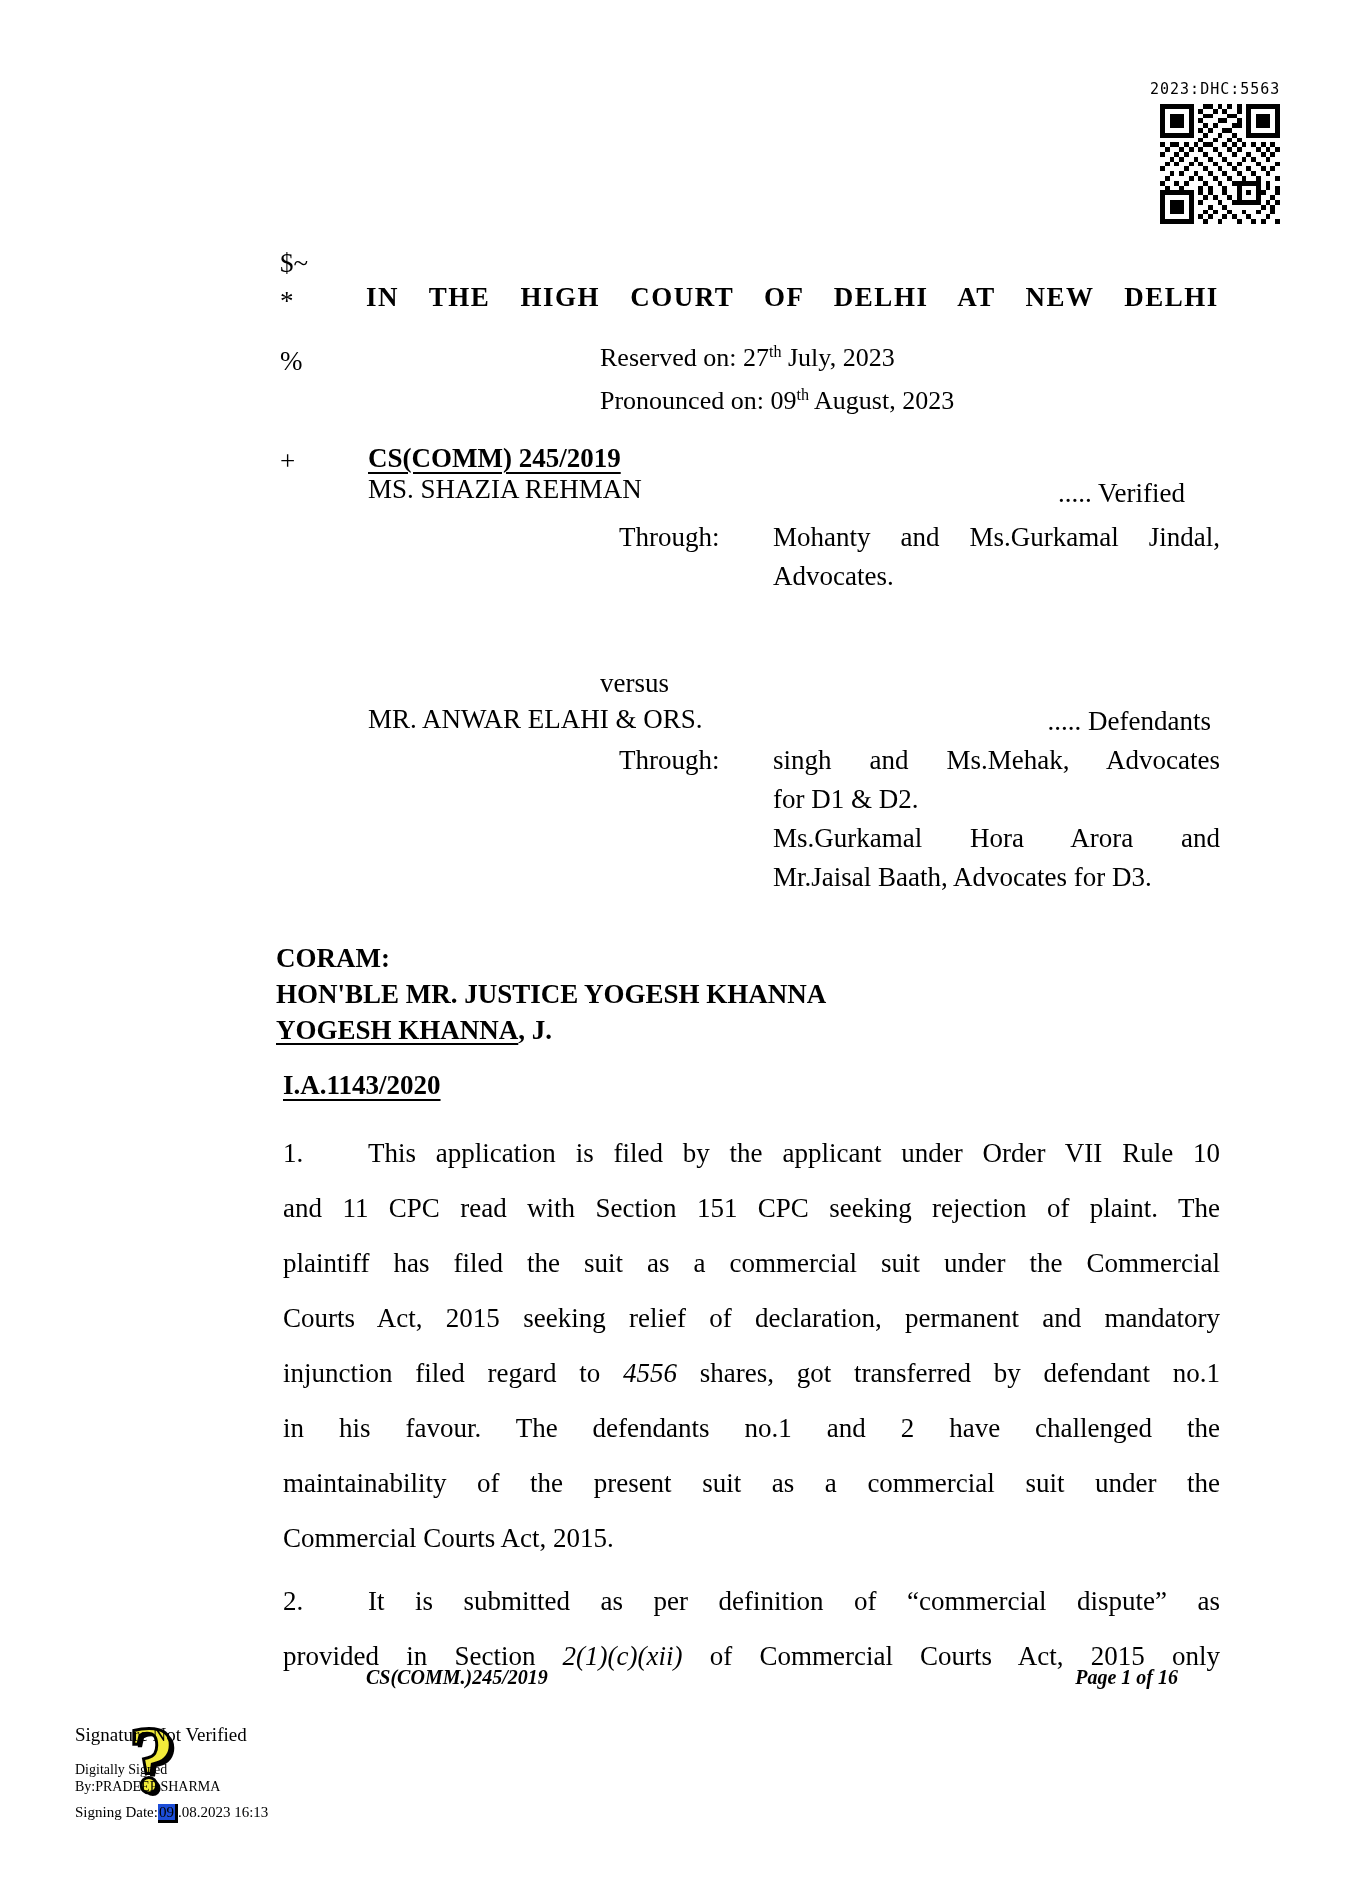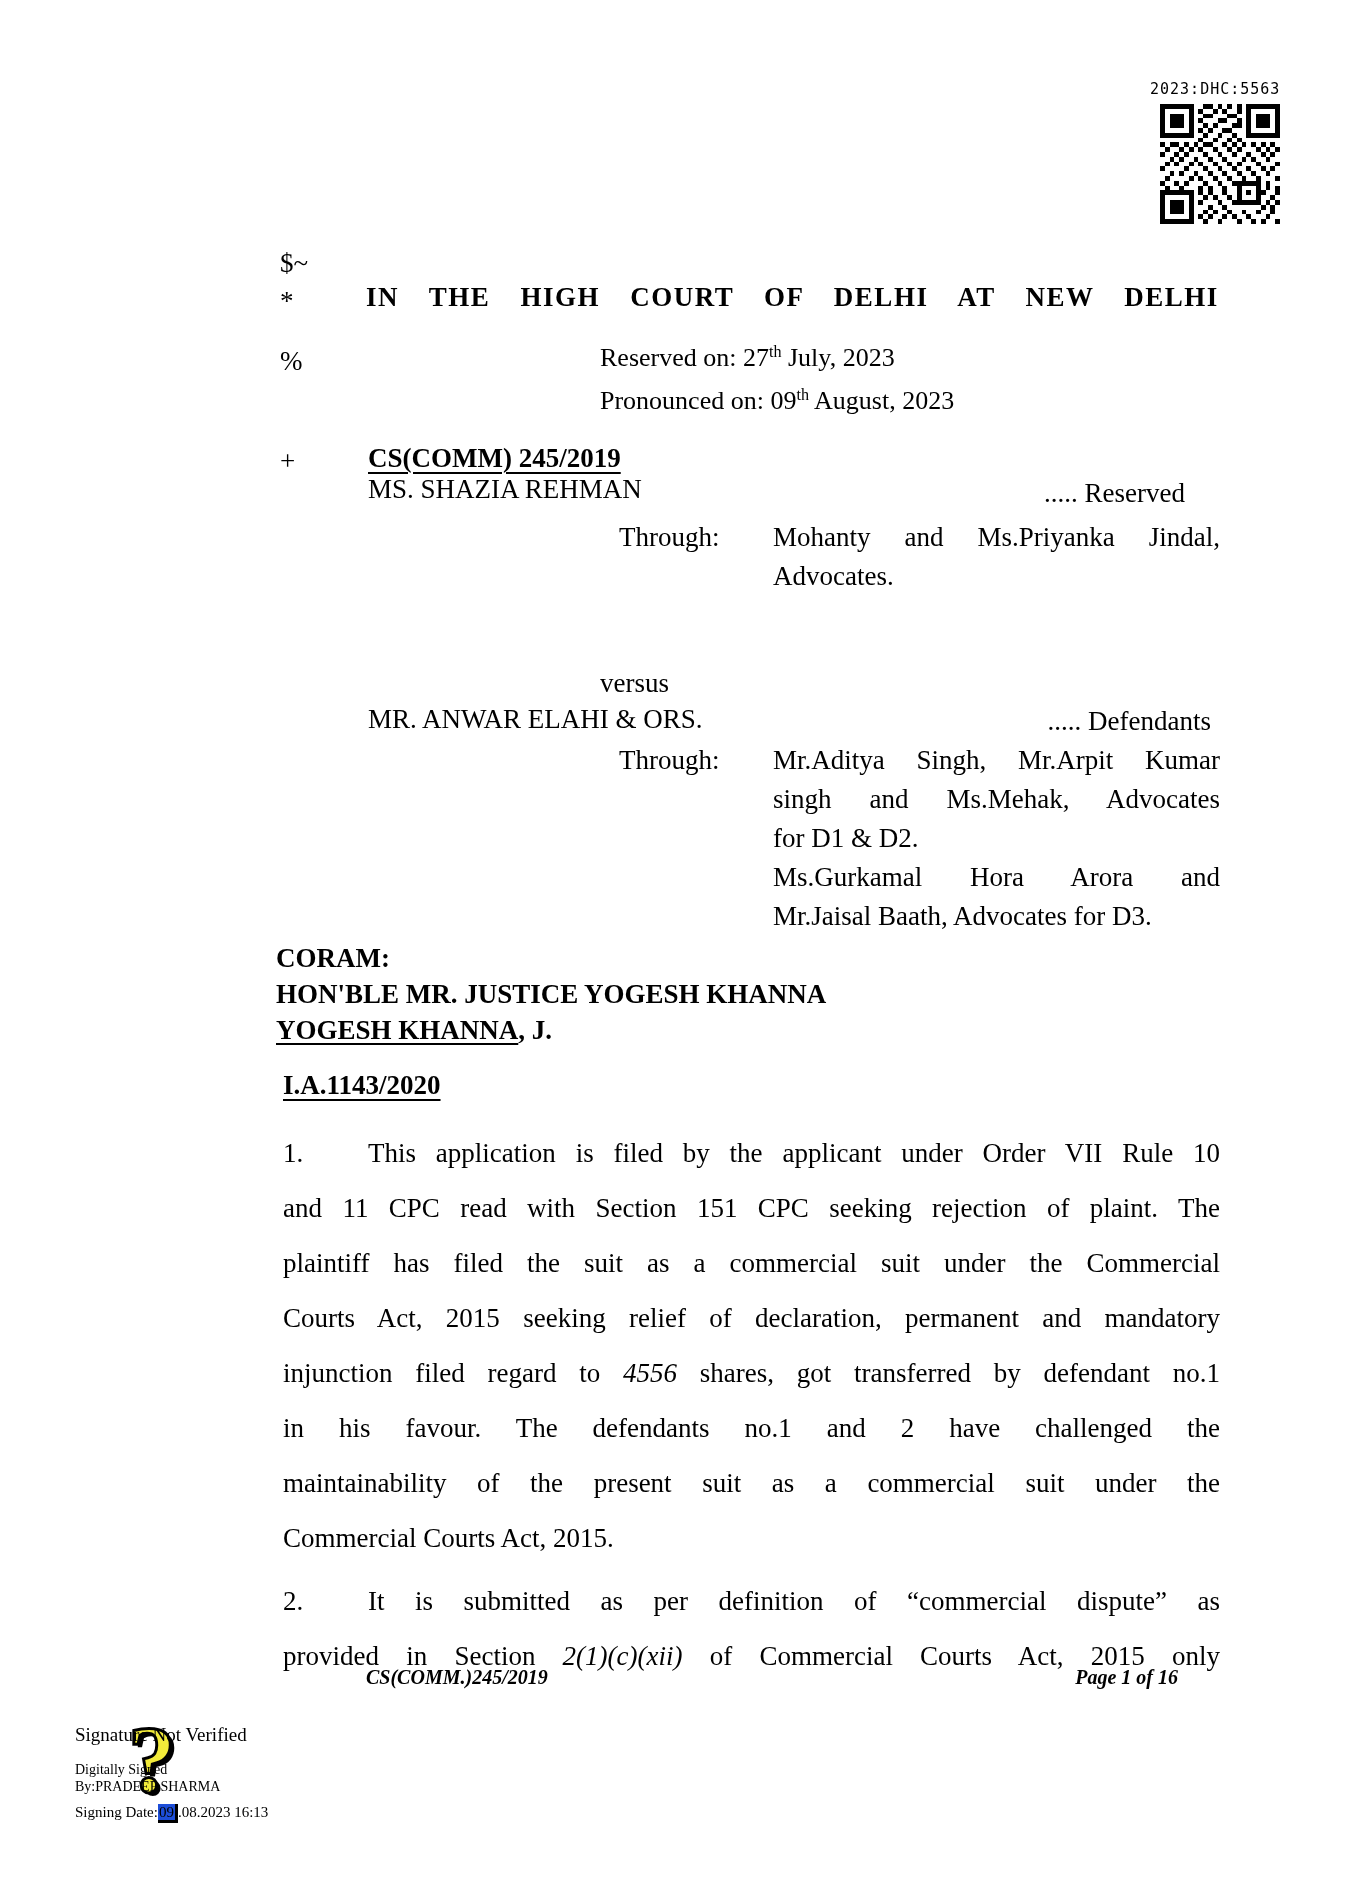--- a/index.html
+++ b/index.html
@@ -75,39 +75,38 @@
 <div class="abs court-title">IN THE HIGH COURT OF DELHI AT NEW DELHI</div>
 
 <div class="abs dates">
   <div><span>Reserved on: 27</span><span class="seg-sup">th</span><span> July, 2023</span></div>
   <div><span>Pronounced on: 09</span><span class="seg-sup">th</span><span> August, 2023</span></div>
 </div>
 
 <div class="abs case-number">CS(COMM) 245/2019</div>
 
 <div class="abs party" style="left:368px;top:474px">MS. SHAZIA REHMAN</div>
-<div class="abs party" style="right:160px;top:478px">..... Reserved</div>
+<div class="abs party" style="right:160px;top:478px">..... Verified</div>
 
 <div class="abs through" style="top:522px">Through:</div>
 <div class="abs counsel" style="top:518px">
   <div class="cgroup">
-      <div class="line">Mohanty and Ms.Priyanka Jindal,</div>
+      <div class="line">Mohanty and Ms.Gurkamal Jindal,</div>
       <div class="line">Advocates.</div>
     </div>
 </div>
 
 <div class="abs versus">versus</div>
 
 <div class="abs party" style="left:368px;top:704px">MR. ANWAR ELAHI &amp; ORS.</div>
 <div class="abs party" style="right:134px;top:706px">..... Defendants</div>
 
 <div class="abs through" style="top:745px">Through:</div>
 <div class="abs counsel" style="top:741px">
   <div class="cgroup">
-      <div class="line">Mr.Aditya Singh, Mr.Arpit Kumar</div>
       <div class="line">singh and Ms.Mehak, Advocates</div>
       <div class="line">for D1 &amp; D2.</div>
     </div>
   <div class="cgroup">
       <div class="line">Ms.Gurkamal Hora Arora and</div>
       <div class="line">Mr.Jaisal Baath, Advocates for D3.</div>
     </div>
 </div>
 
 <div class="abs coram">

